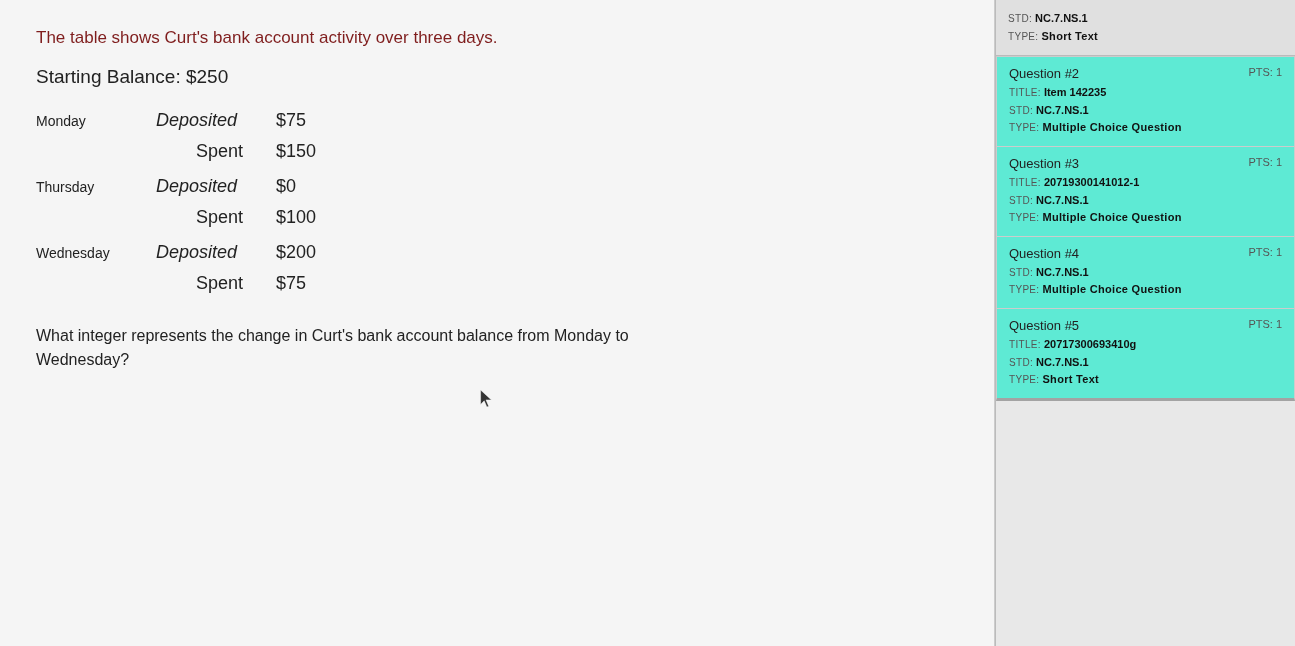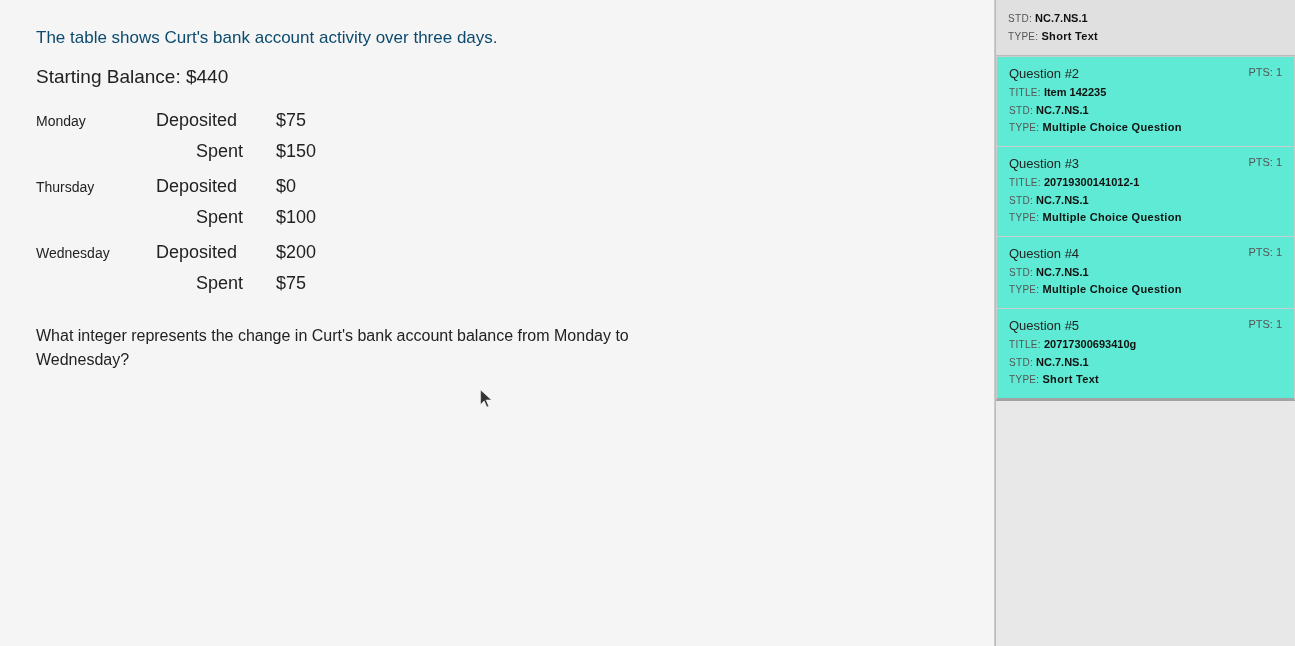--- a/index.html
+++ b/index.html
@@ -13,21 +13,21 @@
     }
     .main-content {
       flex: 1;
       background: #f5f5f5;
       padding: 28px 36px;
       position: relative;
       border-right: 1px solid #ccc;
     }
     .intro-text {
       font-size: 17px;
-      color: #0c4a6e;
+      color: #7f1d1d;
       margin-bottom: 18px;
       font-weight: 400;
     }
     .starting-balance {
       font-size: 19px;
       color: #222;
       font-weight: 400;
       margin-bottom: 22px;
     }
     .activity-table {
@@ -44,20 +44,21 @@
       width: 120px;
       font-size: 14px;
       color: #222;
       font-weight: 400;
     }
     .action-col {
       width: 120px;
       font-size: 18px;
       color: #222;
       font-weight: 400;
+      font-style: italic;
     }
     .amount-col {
       width: 90px;
       font-size: 18px;
       color: #222;
       font-weight: 400;
     }
     .indent-row {
       display: flex;
       align-items: baseline;
@@ -149,21 +150,21 @@
       color: #111;
       font-weight: bold;
       text-transform: none;
     }
   </style>
 </head>
 <body>
 
 <div class="main-content">
   <p class="intro-text">The table shows Curt's bank account activity over three days.</p>
-  <p class="starting-balance">Starting Balance: $440</p>
+  <p class="starting-balance">Starting Balance: $250</p>
 
   <div class="activity-table">
 
     <div class="activity-row">
       <span class="day-col">Monday</span>
       <span class="action-col">Deposited</span>
       <span class="amount-col">$75</span>
     </div>
 
     <div class="indent-row">

